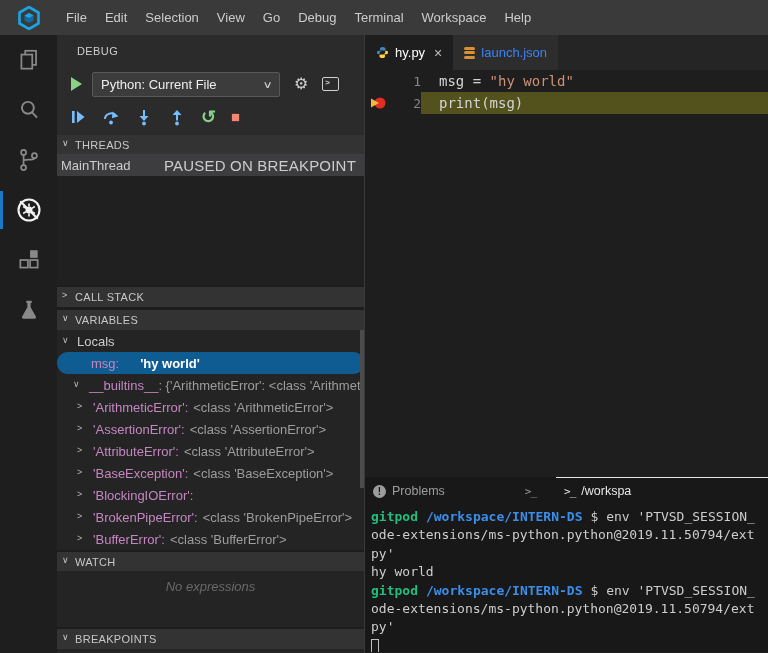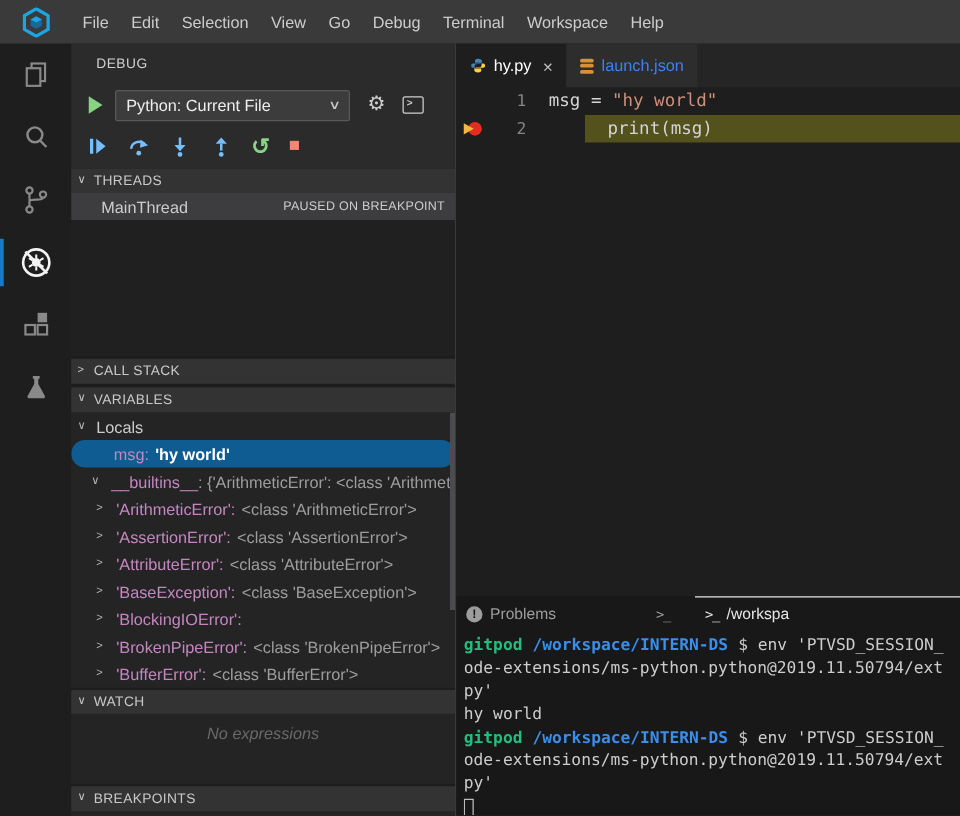--- a/index.html
+++ b/index.html
@@ -41,38 +41,38 @@
 
   .sect-header { height:20px; background:#333334; font-size:11px; color:#c8c8c8;
                  display:flex; align-items:center; padding-left:18px; position:relative;
                  letter-spacing:.3px; flex:none; }
   .sect-header .chev-s { position:absolute; left:5px; top:3px; font-size:9px; color:#c8c8c8; }
   .sect-header.h19 { height:19px; }
   .gap2 { height:2px; background:#1d1d1e; flex:none; }
   .gap3 { height:3px; background:#1d1d1e; flex:none; }
 
   .thread-row { height:22px; background:#3d3d40; display:flex; align-items:center;
-                padding:0 8px 0 24px; font-size:13px; flex:none; }
-  .thread-status { margin-left:auto; font-size:10px; letter-spacing:.2px; color:#cccccc; }
+                padding:0 8px 0 4px; font-size:13px; flex:none; }
+  .thread-status { margin-left:auto; font-size:15px; letter-spacing:.2px; color:#cccccc; }
   .threads-body { height:109px; background:#202021; flex:none; }
 
   .vars-body { height:220px; background:#242425; position:relative; flex:none; overflow:hidden; }
   .tree-row { height:22px; display:flex; align-items:center; font-size:13px;
               position:relative; white-space:nowrap; overflow:hidden; }
   .tree-row .chev-s { position:absolute; font-size:9px; color:#b9b9b9; top:5px; }
   .row-locals { padding-left:20px; }
   .row-locals .chev-s { left:5px; }
   .row-msg { padding-left:34px; background:var(--selection-blue,#0e5c91);border-radius:11px; }
   .row-builtins { padding-left:32px; }
   .row-builtins .chev-s { left:16px; }
   .row-err { padding-left:36px; }
   .row-err .chev-s { left:20px; }
   .var-name { color:var(--var-purple,#c586c0); }
   .var-value { color:#9d9d9d; margin-left:5px; }
-  .val-strong { color:#ffffff; font-weight:bold; margin-left:5px; }
+  .val-strong { color:#ffffff; font-weight:bold; margin-left:21px; }
   .scrollbar-thumb { position:absolute; right:0; top:0; width:4px; height:158px; background:#4c4c4f; }
 
   .watch-body { height:56px; background:#242425; flex:none; }
   .empty-msg { text-align:center; padding-top:8px; font-size:13px; font-style:italic; color:#696969; }
   .sidebar-fill { flex:1; background:#242425; }
 
   
   .editor-col { width:404px; border-left:1px solid #3a3a3a; display:flex; flex-direction:column; }
   .tabbar { height:35px; background:#252526; display:flex; }
   .ed-tab { display:flex; align-items:center; padding:0 11px; font-size:13px; gap:6px; }
@@ -81,21 +81,21 @@
   .tab-close { color:#c0c0c0; font-size:14px; margin-left:3px; }
   .json-icon { display:inline-flex; flex-direction:column; gap:1.5px; }
   .json-icon i { width:11px; height:3px; background:#d89135; border-radius:2px; }
 
   .code-area { height:407px; background:#1e1e1e; font-family:"DejaVu Sans Mono", monospace;
                font-size:14px; color:#d4d4d4; }
   .code-line { height:22px; display:flex; align-items:center; }
   .bp-margin { width:26px; display:flex; justify-content:center; flex:none; }
   .line-num { width:30px; text-align:right; color:#858585; font-size:13px; flex:none; }
   .code-text { padding-left:18px; flex:1; white-space:pre; height:22px; line-height:22px; }
-  .hl { background:var(--line-highlight,#53511c);margin-left:47px; }
+  .hl { background:var(--line-highlight,#53511c); }
   .str { color:var(--string-orange,#ce9178); }
 
   
   .panel-tabs { height:27px; background:#181818; display:flex; align-items:stretch;
                 font-size:12.5px; color:#9d9d9d; }
   .p-tab { display:flex; align-items:center; gap:6px; padding:0 8px; border-top:1px solid transparent; }
   .p-tab.active { color:#e7e7e7; border-top:1px solid #e7e7e7; }
   .problems-icon { width:13px; height:13px; border-radius:50%; background:#9d9d9d; color:#181818;
                    font-size:10px; font-weight:bold; text-align:center; line-height:13px; }
   .term-glyph { font-family:"DejaVu Sans Mono", monospace; font-size:11px; letter-spacing:-1px; }

